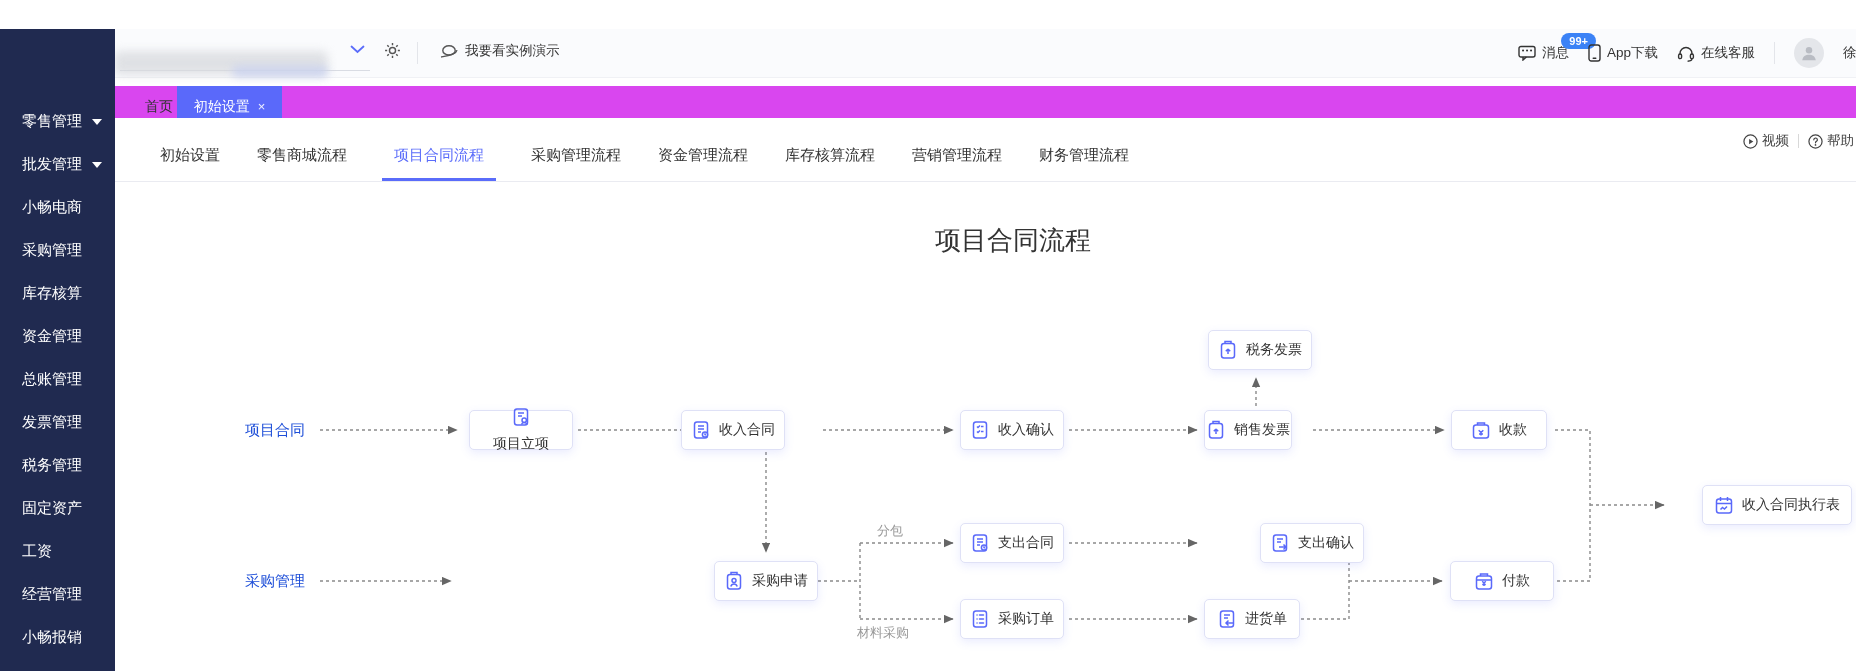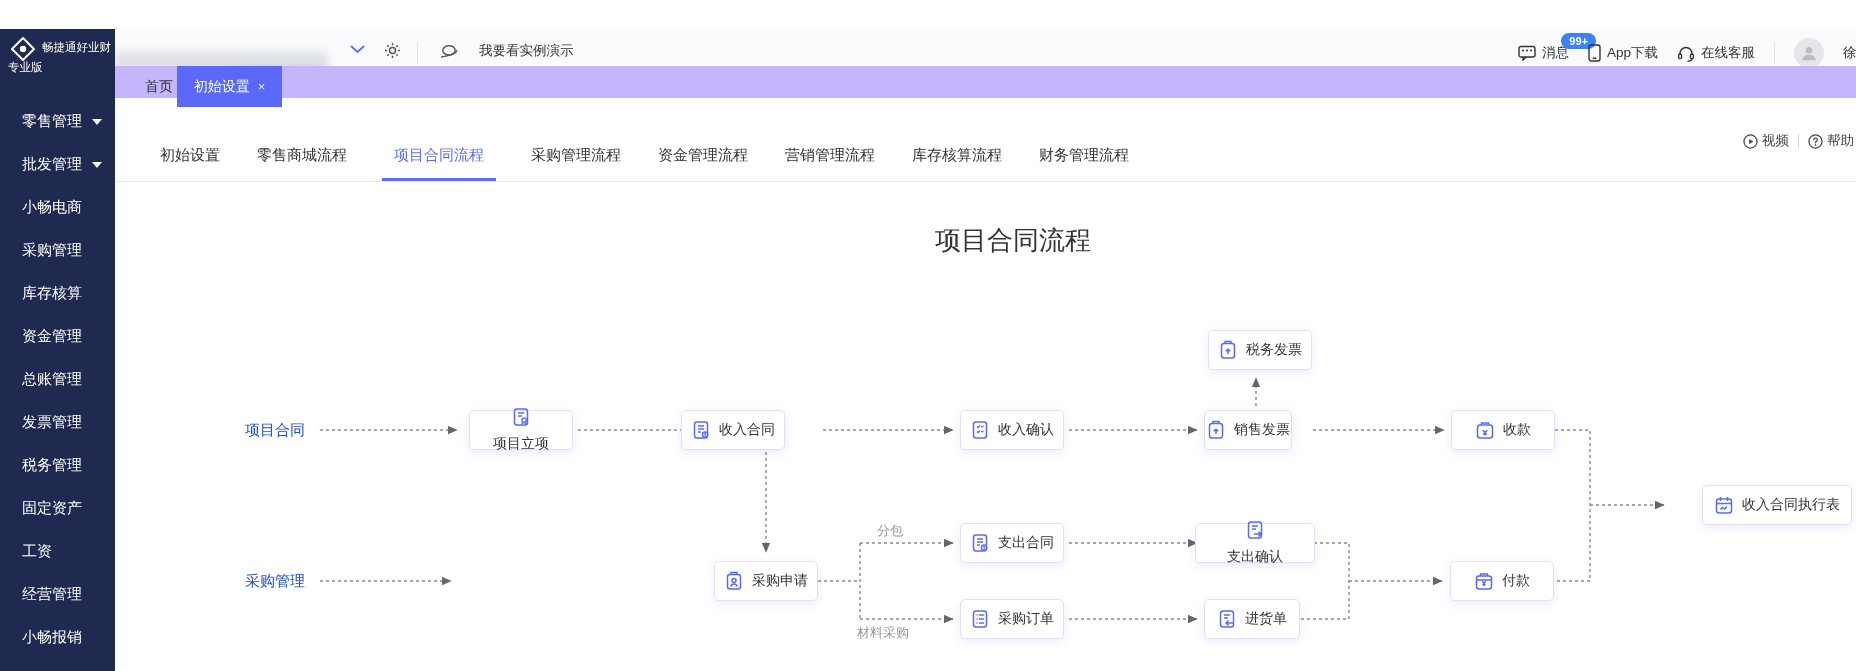--- a/index.html
+++ b/index.html
@@ -11,30 +11,30 @@
   .logo-ico{position:absolute;left:10px;top:7px;}
   .brandname{position:absolute;left:42px;top:11px;font-size:11.5px;color:#fff;white-space:nowrap;}
   .edition{position:absolute;left:8px;top:31px;font-size:11.5px;color:#fff;}
   .cselect{position:absolute;left:5px;top:4px;width:255px;height:40px;}
   .cselect .uline{position:absolute;left:0;bottom:2px;width:250px;border-bottom:1px solid #d9dce3;}
   .blur1{position:absolute;left:-6px;top:18px;width:214px;height:24px;background:#d7d9dd;border-radius:6px;filter:blur(5px);opacity:.75;}
   .blur2{position:absolute;left:112px;top:33px;width:96px;height:11px;background:#c7d0f0;border-radius:5px;filter:blur(4px);opacity:.8;}
   .chev{position:absolute;left:235px;top:16px;}
   .gear{position:absolute;left:268px;top:12px;}
   .tb-div{position:absolute;left:302px;top:13px;height:22px;border-left:1px solid #e3e5ea;}
-  .demo{position:absolute;left:325px;top:13px;display:flex;align-items:center;gap:21px;font-size:13.5px;color:#333;cursor:pointer;}
+  .demo{position:absolute;left:325px;top:13px;display:flex;align-items:center;gap:7px;font-size:13.5px;color:#333;cursor:pointer;}
   .tb-right{position:absolute;right:-14px;top:0;height:48px;display:flex;align-items:center;gap:19px;font-size:13.5px;color:#333;}
   .tb-item{display:flex;align-items:center;gap:6px;cursor:pointer;position:relative;}
   .badge{position:absolute;top:-11px;right:-27px;background:#3b82f6;color:#fff;font-size:11px;font-weight:bold;
          padding:1px 8px;border-radius:10px;line-height:14px;}
   .tb-div2{height:22px;border-left:1px solid #e3e5ea;}
   .avatar{width:30px;height:30px;border-radius:50%;background:#e4e6ea;display:flex;align-items:center;justify-content:center;}
   .uname{white-space:nowrap;}
   
-  .tabstrip{position:absolute;left:115px;top:66px;width:1741px;height:32px;background:#c4b5fd;}
+  .tabstrip{position:absolute;left:115px;top:86px;width:1741px;height:32px;background:#d946ef;}
   .wtab-home{position:absolute;left:18px;top:0;height:41px;display:flex;align-items:center;padding:0 12px;font-size:14px;color:#333;cursor:pointer;}
   .wtab-active{position:absolute;left:62px;top:0;height:41px;width:105px;background:#5a69fa;color:#fff;font-size:14px;
                display:flex;align-items:center;justify-content:center;gap:8px;cursor:pointer;}
   .wtab-active .x{font-size:13px;opacity:.9;cursor:pointer;}
   
   .sidebar{position:absolute;left:0;top:29px;width:115px;height:642px;background:#202a50;z-index:2;}
   .menu{margin-top:71px;}
   .mitem{height:43px;display:flex;align-items:center;padding-left:22px;font-size:15px;color:#fff;cursor:pointer;}
   .caret{width:0;height:0;border-left:5px solid transparent;border-right:5px solid transparent;border-top:6px solid #fff;margin-left:10px;}
   
@@ -170,40 +170,30 @@
         </div>
       <div class="mitem">
           <span>经营管理</span>
         </div>
       <div class="mitem">
           <span>小畅报销</span>
         </div>
     </div>
   </div>
 
-  <div class="logoblock">
-    <span class="logo-ico">
-      <svg width="26" height="26" viewBox="0 0 26 26" fill="none" stroke="#fff" stroke-width="2">
-        <path d="M13 2 L24 13 L13 24 L2 13 Z" stroke-linejoin="round"></path>
-          <circle cx="13" cy="13" r="3.2" fill="#fff" stroke="none"></circle>
-      </svg>
-    </span>
-    <span class="brandname">畅捷通好业财</span>
-    <span class="edition">专业版</span>
-  </div>
 
   <div class="content">
     <div class="pagetabs">
       <div class="ptab">初始设置</div>
       <div class="ptab">零售商城流程</div>
       <div class="ptab active">项目合同流程</div>
       <div class="ptab">采购管理流程</div>
       <div class="ptab">资金管理流程</div>
+      <div class="ptab">库存核算流程</div>
       <div class="ptab">营销管理流程</div>
-      <div class="ptab">库存核算流程</div>
       <div class="ptab">财务管理流程</div>
     </div>
     <div class="vh">
       <div class="vh-item">
         <svg width="15" height="15" viewBox="0 0 16 16" stroke="#444" fill="none" stroke-width="1.3">
           <circle cx="8" cy="8" r="7"></circle>
             <path d="M6.5 5.2 L11 8 L6.5 10.8 Z" fill="#444" stroke="none"></path>
         </svg>
         <span>视频</span>
       </div>
@@ -292,21 +282,21 @@
 
       <div class="node" style="left:1093px;top:212px;width:104px;">
         <svg class="nicon" width="20" height="20" viewBox="0 0 20 20" stroke="#5a69fa" fill="none" stroke-width="1.5">
           <rect x="3.5" y="3.5" width="13" height="14.5" rx="2.5"></rect>
             <path d="M7 3.5v-2h6v2"></path>
             <path d="M10 14v-5M10 9l-2.2 2.2M10 9l2.2 2.2"></path>
         </svg>
         <span>税务发票</span>
       </div>
 
-      <div class="node" style="left:1336px;top:292px;width:104px;">
+      <div class="node" style="left:1336px;top:292px;width:96px;">
         <svg class="nicon" width="20" height="20" viewBox="0 0 20 20" stroke="#5a69fa" fill="none" stroke-width="1.5">
           <rect x="2.5" y="5" width="15" height="13" rx="2.5"></rect>
             <path d="M6.5 5V3h7v2"></path>
             <path d="M10 12.5l-2.3-2.3M10 12.5l2.3-2.3M10 12.5v3M8 14h4"></path>
         </svg>
         <span>收款</span>
       </div>
 
       <div class="node" style="left:599px;top:443px;width:104px;">
         <svg class="nicon" width="20" height="20" viewBox="0 0 20 20" stroke="#5a69fa" fill="none" stroke-width="1.5">
@@ -321,21 +311,21 @@
       <div class="node" style="left:845px;top:405px;width:104px;">
         <svg class="nicon" width="20" height="20" viewBox="0 0 20 20" stroke="#5a69fa" fill="none" stroke-width="1.5">
           <rect x="3.5" y="2" width="13" height="16" rx="2.5"></rect>
             <path d="M7 6h6M7 9h6M7 12h3"></path>
             <circle cx="14" cy="14.5" r="2.6" fill="#fff"></circle>
             <path d="M14 13.3v1.2l.9.6"></path>
         </svg>
         <span>支出合同</span>
       </div>
 
-      <div class="node" style="left:1080px;top:405px;width:120px;flex-direction:column;">
+      <div class="node" style="left:1145px;top:405px;width:104px;">
         <svg class="nicon" width="20" height="20" viewBox="0 0 20 20" stroke="#5a69fa" fill="none" stroke-width="1.5">
           <rect x="3.5" y="2" width="13" height="16" rx="2.5"></rect>
             <path d="M7 6h6M7 9h4"></path>
             <path d="M9 14h7M13.5 11.5L16 14l-2.5 2.5"></path>
         </svg>
         <span>支出确认</span>
       </div>
 
       <div class="node" style="left:845px;top:481px;width:104px;">
         <svg class="nicon" width="20" height="20" viewBox="0 0 20 20" stroke="#5a69fa" fill="none" stroke-width="1.5">

